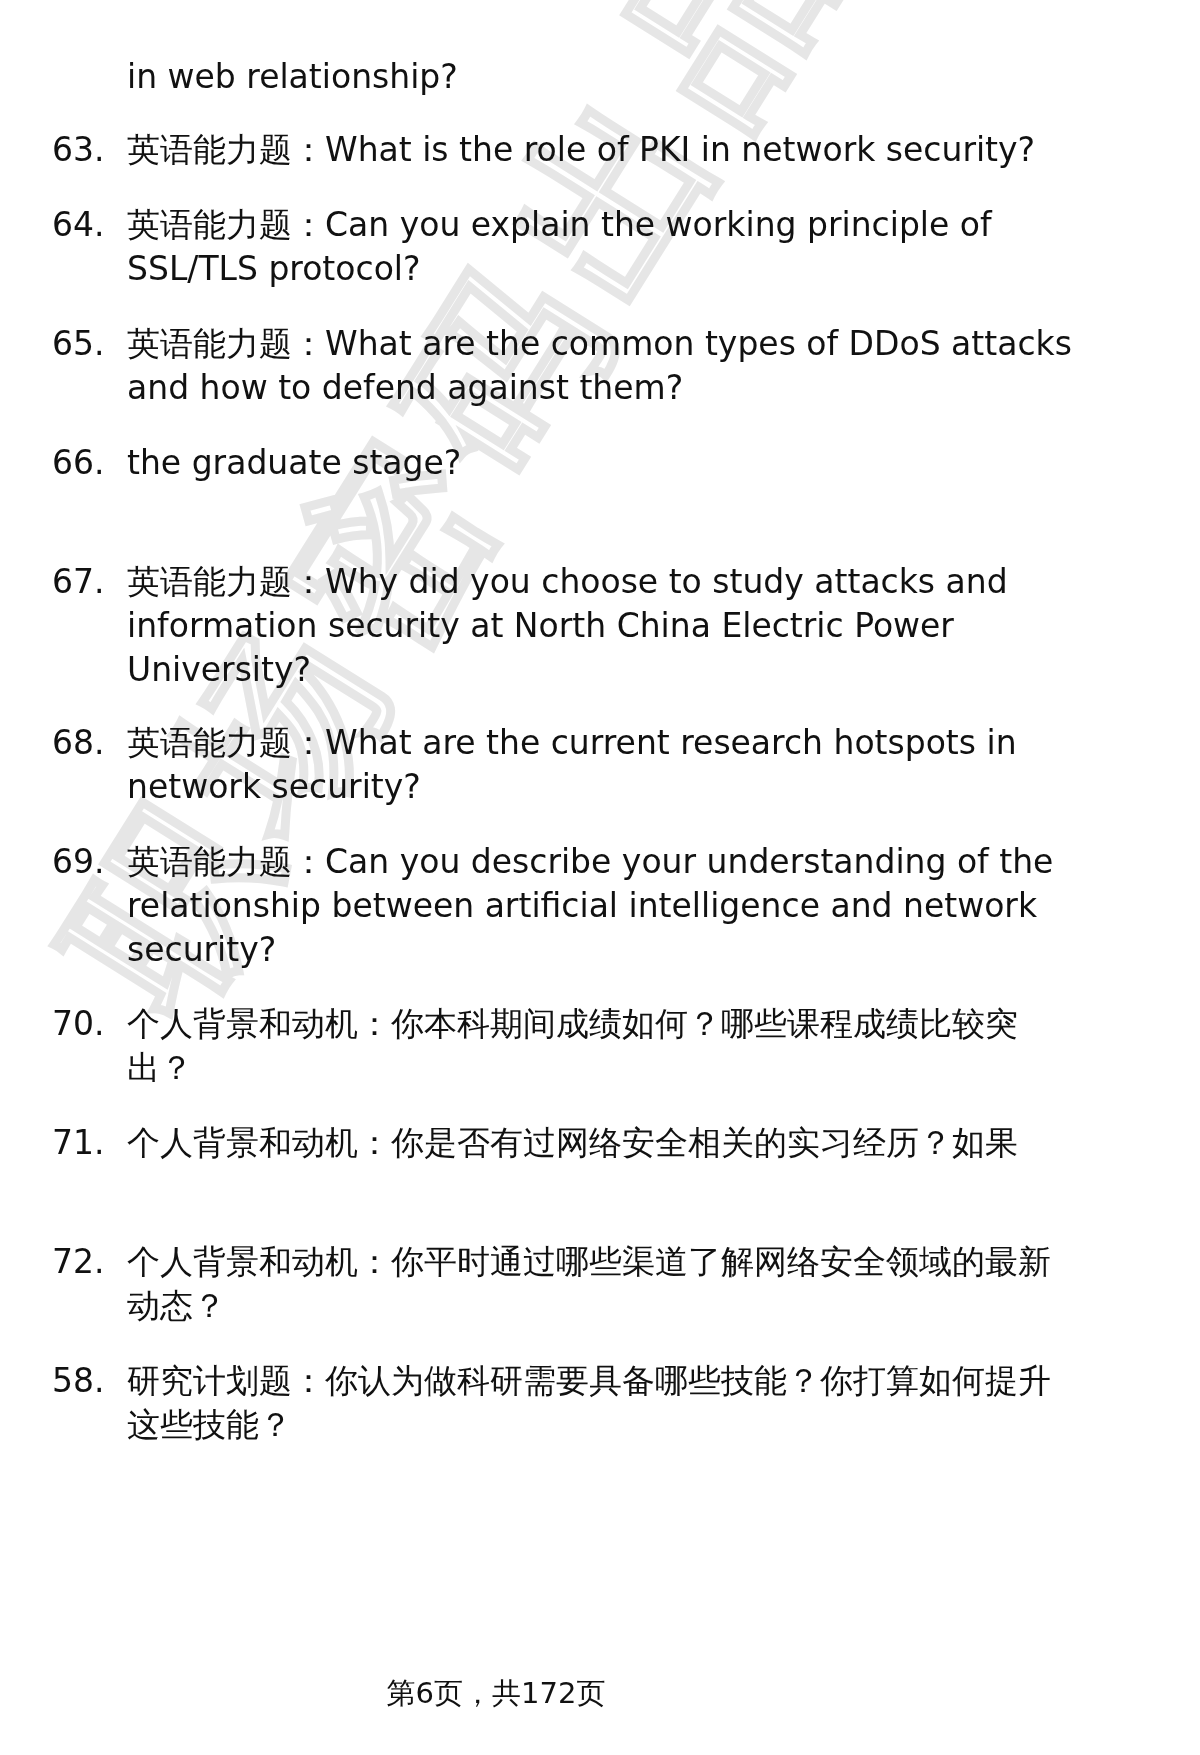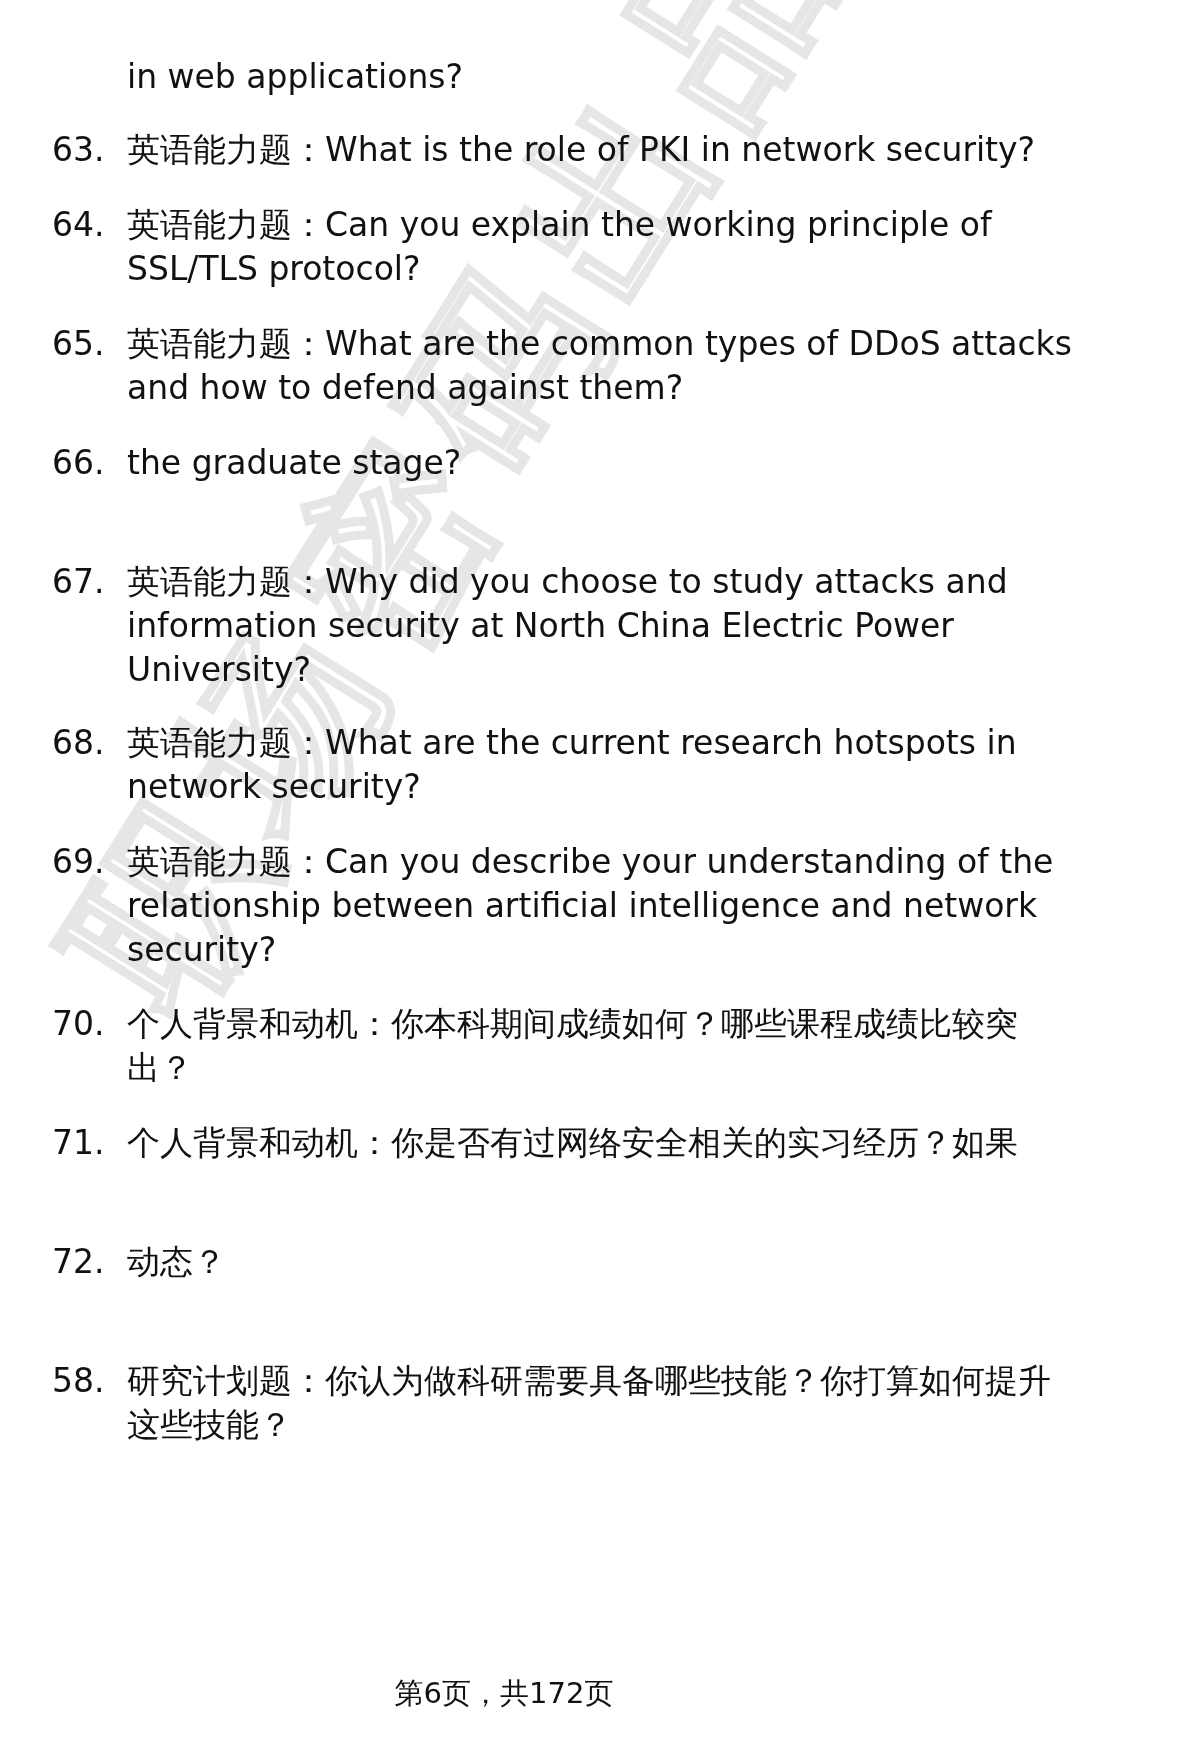--- a/index.html
+++ b/index.html
@@ -12,31 +12,31 @@
       transform: rotate(-58deg); transform-origin: left center;
       font-size: 190px; font-weight: bold; letter-spacing: 20px;
       color: transparent; -webkit-text-stroke: 3px #e6e6e6;
       white-space: nowrap; pointer-events: none; z-index: 0;
     }
     .page { position: absolute; left: 0; top: 0; width: 1200px; z-index: 1; }
     .item { position: absolute; left: 0; width: 1200px; }
     .num { position: absolute; left: 52px; top: 0; font-size: 33px; line-height: 44px; }
     .text { position: absolute; left: 127px; top: 0; width: 1010px; font-size: 33px; line-height: 44px; }
     .text .line { display: block; white-space: nowrap; }
-    .footer { position: absolute; top: 1674px; left: 8px; width: 992px; text-align: center; font-size: 29px; }
+    .footer { position: absolute; top: 1674px; left: 0; width: 992px; text-align: center; font-size: 29px; }
   </style>
 </head>
 <body>
 
 <div class="watermark">职场密码出品</div>
 
 <div class="page">
   <div class="item" style="top:55px">
     <div class="text">
-      <span class="line">in web applications?</span>
+      <span class="line">in web relationship?</span>
     </div>
   </div>
 
   <div class="item" style="top:128px">
     <div class="num">63.</div>
     <div class="text">
         <span class="line">英语能力题：What is the role of PKI in network security?</span>
       </div>
   </div>
 
@@ -100,20 +100,21 @@
   <div class="item" style="top:1121px">
     <div class="num">71.</div>
     <div class="text">
       <span class="line">个人背景和动机：你是否有过网络安全相关的实习经历？如果</span>
     </div>
   </div>
 
   <div class="item" style="top:1240px">
     <div class="num">72.</div>
     <div class="text">
+      <span class="line">个人背景和动机：你平时通过哪些渠道了解网络安全领域的最新</span>
       <span class="line">动态？</span>
     </div>
   </div>
 
   <div class="item" style="top:1359px">
     <div class="num">58.</div>
     <div class="text">
       <span class="line">研究计划题：你认为做科研需要具备哪些技能？你打算如何提升</span>
       <span class="line">这些技能？</span>
     </div>

